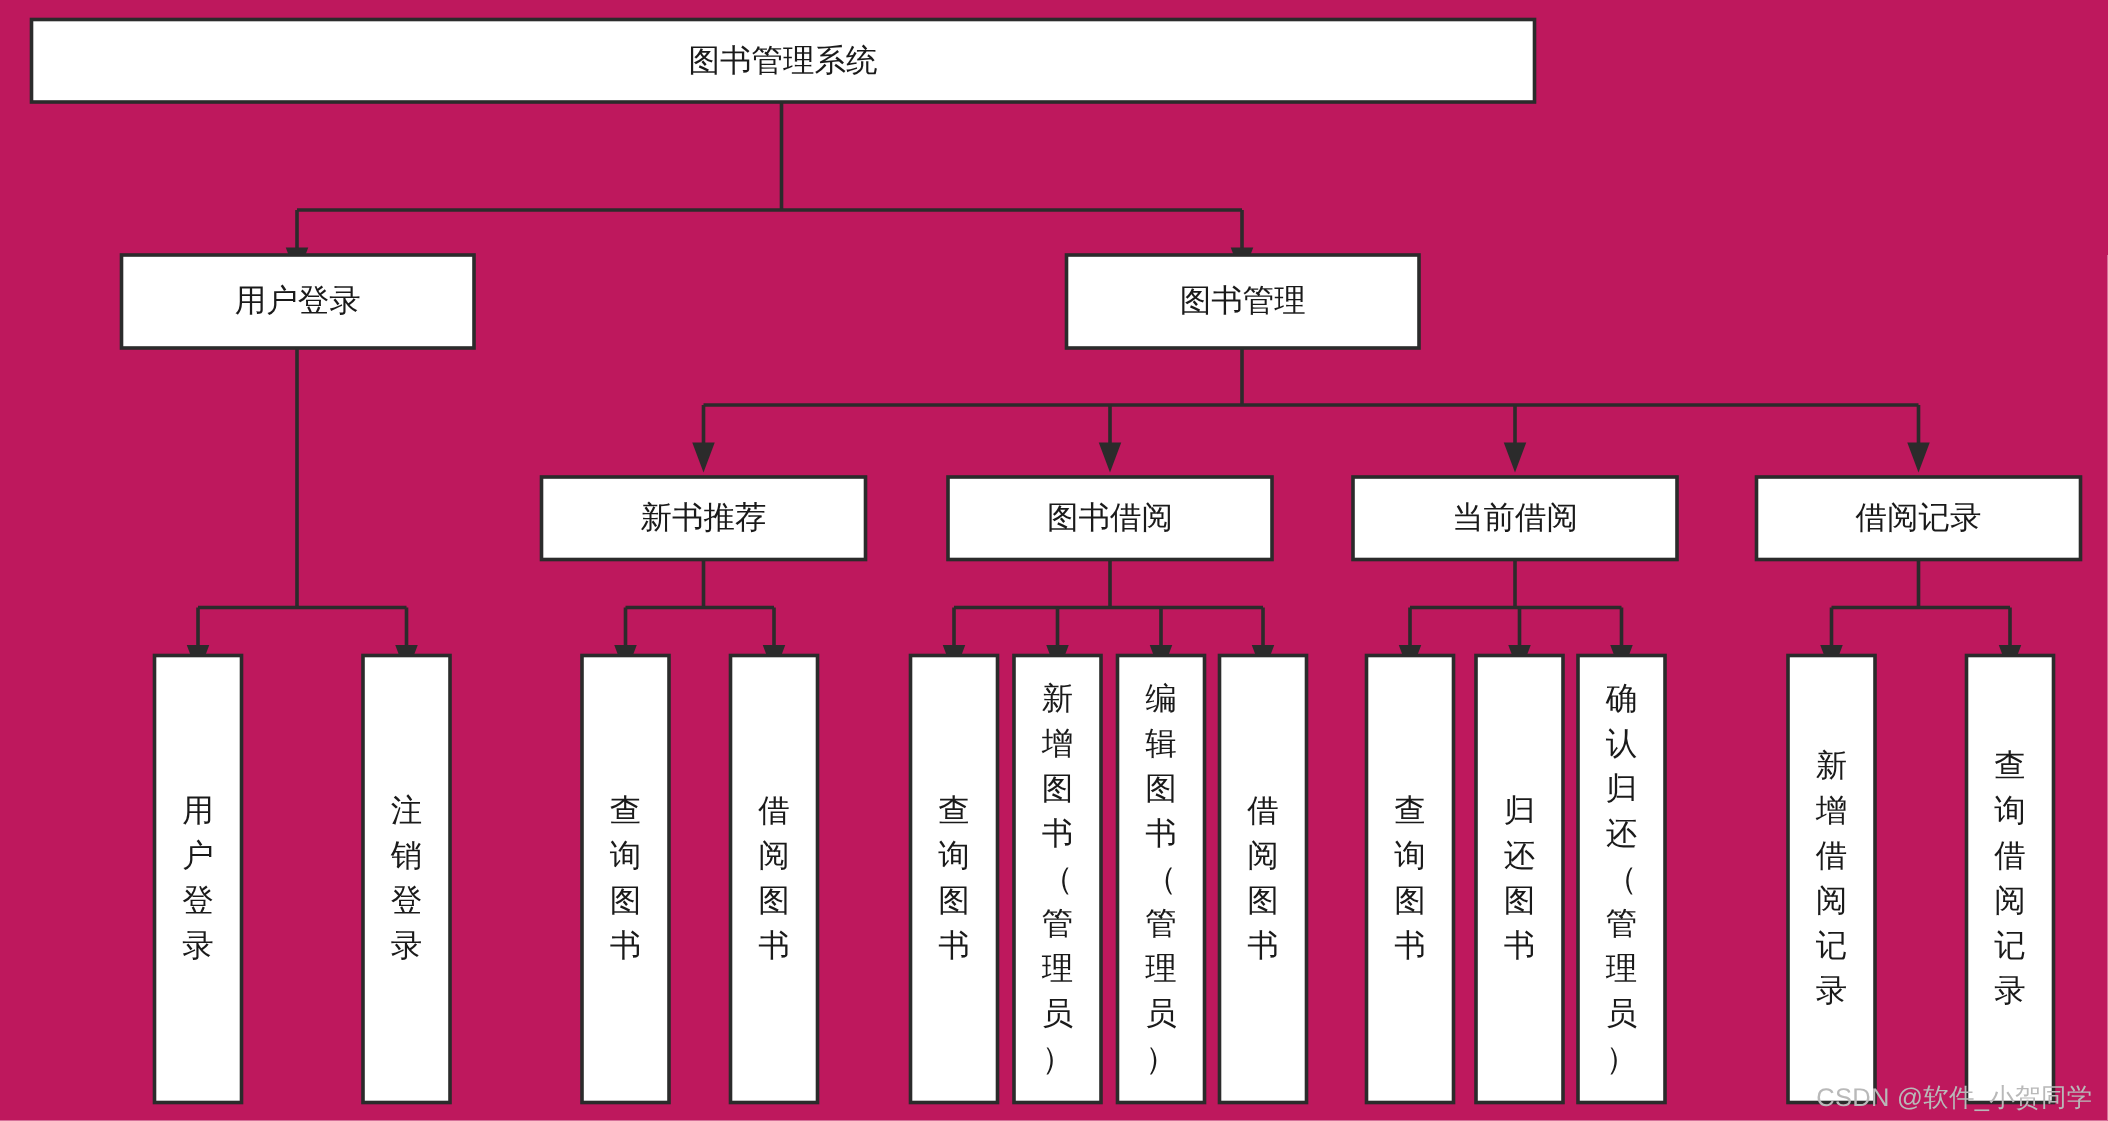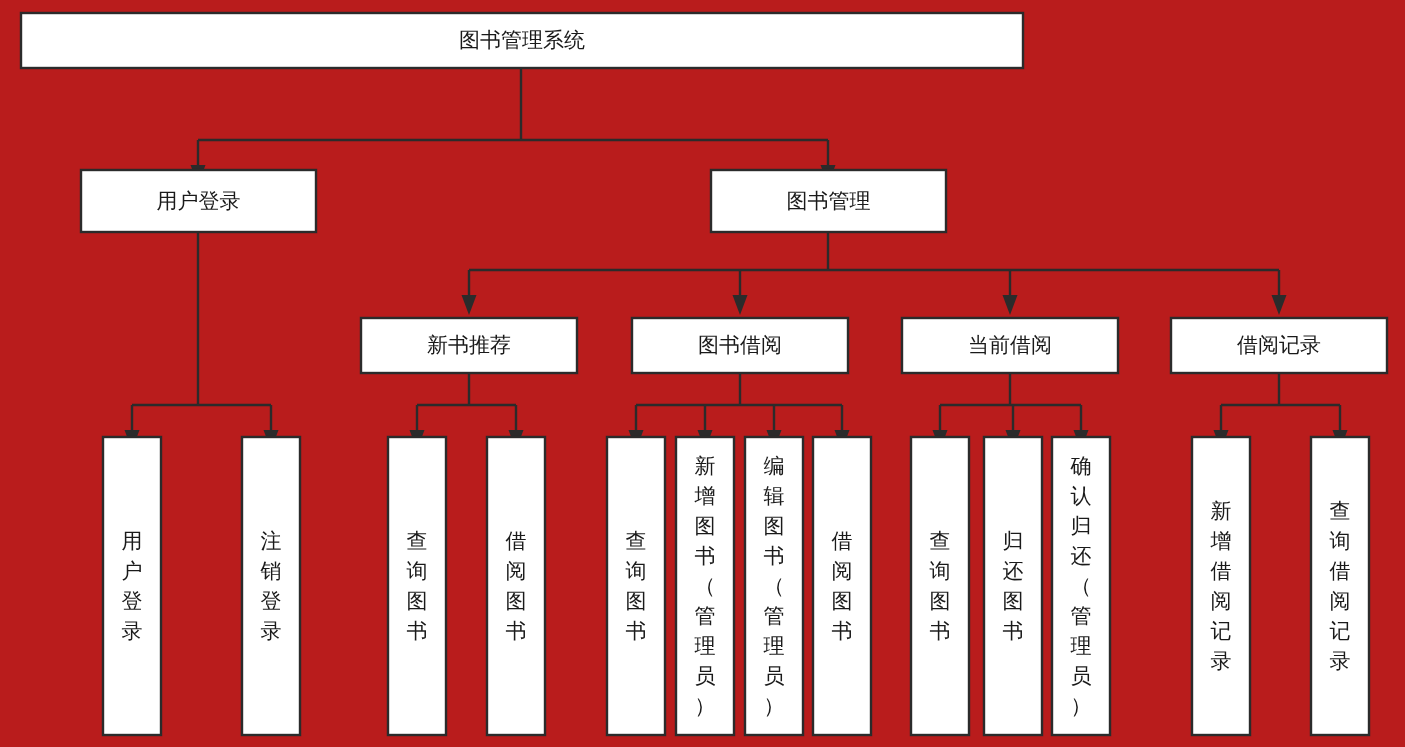--- a/index.html
+++ b/index.html
@@ -12,21 +12,21 @@
     width: 1405px;
     height: 747px;
     font-family: "Liberation Sans", "DejaVu Sans", sans-serif;
     overflow: hidden;
     position: relative;
   }
   #diagram-root {
     position: relative;
     width: 1405px;
     height: 747px;
-    background: #b91c1c;
+    background: #be185d;
   }
   svg.diagram-canvas {
     position: absolute;
     left: 0;
     top: 0;
     width: 1405px;
     height: 747px;
     display: block;
   }
   .node-box {
@@ -218,13 +218,14 @@
         <g>
           <rect x="1192" y="437" width="58" height="298" class="node-box"></rect>
           <text x="1221" y="0" class="node-label-v"><tspan x="1221" y="517.6">新</tspan><tspan x="1221" y="547.6">增</tspan><tspan x="1221" y="577.6">借</tspan><tspan x="1221" y="607.6">阅</tspan><tspan x="1221" y="637.6">记</tspan><tspan x="1221" y="667.6">录</tspan></text>
         </g>
         <g>
           <rect x="1311" y="437" width="58" height="298" class="node-box"></rect>
           <text x="1340" y="0" class="node-label-v"><tspan x="1340" y="517.6">查</tspan><tspan x="1340" y="547.6">询</tspan><tspan x="1340" y="577.6">借</tspan><tspan x="1340" y="607.6">阅</tspan><tspan x="1340" y="637.6">记</tspan><tspan x="1340" y="667.6">录</tspan></text>
         </g>
       </g>
   </svg>
+  <div class="watermark-text">CSDN @软件_小贺同学</div>
 </div>
 
 </body></html>

